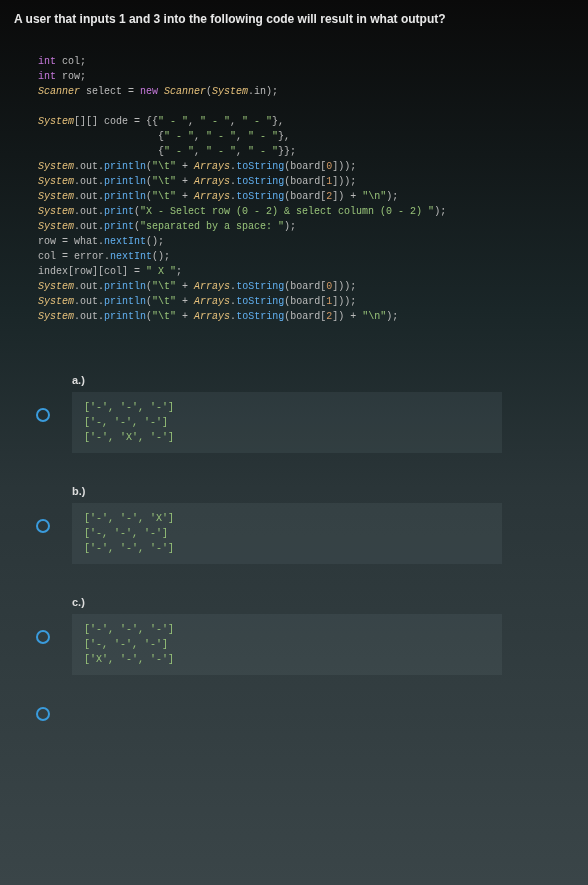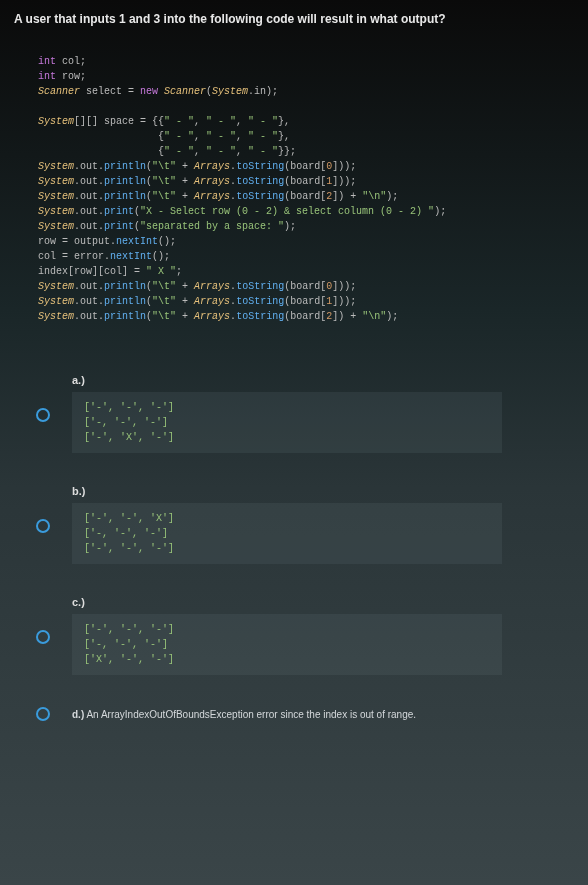--- a/index.html
+++ b/index.html
@@ -76,29 +76,29 @@
   </style>
 </head>
 <body>
 
 <div class="question-title">A user that inputs 1 and 3 into the following code will result in what output?</div>
 
 <div class="code-block"><span class="kw">int</span><span class="plain"> col;</span>
 <span class="kw">int</span><span class="plain"> row;</span>
 <span class="type">Scanner</span><span class="plain"> select = </span><span class="kw">new</span><span class="plain"> </span><span class="type">Scanner</span><span class="plain">(</span><span class="type">System</span><span class="plain">.in);</span>
 
-<span class="type">System</span><span class="plain">[][] space = {{</span><span class="str">" - "</span><span class="plain">, </span><span class="str">" - "</span><span class="plain">, </span><span class="str">" - "</span><span class="plain">},</span>
+<span class="type">System</span><span class="plain">[][] code = {{</span><span class="str">" - "</span><span class="plain">, </span><span class="str">" - "</span><span class="plain">, </span><span class="str">" - "</span><span class="plain">},</span>
 <span class="plain">                    {</span><span class="str">" - "</span><span class="plain">, </span><span class="str">" - "</span><span class="plain">, </span><span class="str">" - "</span><span class="plain">},</span>
 <span class="plain">                    {</span><span class="str">" - "</span><span class="plain">, </span><span class="str">" - "</span><span class="plain">, </span><span class="str">" - "</span><span class="plain">}};</span>
 <span class="type">System</span><span class="plain">.out.</span><span class="method">println</span><span class="plain">(</span><span class="str">"\t"</span><span class="plain"> + </span><span class="type">Arrays</span><span class="plain">.</span><span class="method">toString</span><span class="plain">(board[</span><span class="num">0</span><span class="plain">]));</span>
 <span class="type">System</span><span class="plain">.out.</span><span class="method">println</span><span class="plain">(</span><span class="str">"\t"</span><span class="plain"> + </span><span class="type">Arrays</span><span class="plain">.</span><span class="method">toString</span><span class="plain">(board[</span><span class="num">1</span><span class="plain">]));</span>
 <span class="type">System</span><span class="plain">.out.</span><span class="method">println</span><span class="plain">(</span><span class="str">"\t"</span><span class="plain"> + </span><span class="type">Arrays</span><span class="plain">.</span><span class="method">toString</span><span class="plain">(board[</span><span class="num">2</span><span class="plain">]) + </span><span class="str">"\n"</span><span class="plain">);</span>
 <span class="type">System</span><span class="plain">.out.</span><span class="method">print</span><span class="plain">(</span><span class="str">"X - Select row (0 - 2) &amp; select column (0 - 2) "</span><span class="plain">);</span>
 <span class="type">System</span><span class="plain">.out.</span><span class="method">print</span><span class="plain">(</span><span class="str">"separated by a space: "</span><span class="plain">);</span>
-<span class="plain">row = output.</span><span class="method">nextInt</span><span class="plain">();</span>
+<span class="plain">row = what.</span><span class="method">nextInt</span><span class="plain">();</span>
 <span class="plain">col = error.</span><span class="method">nextInt</span><span class="plain">();</span>
 <span class="plain">index[row][col] = </span><span class="str">" X "</span><span class="plain">;</span>
 <span class="type">System</span><span class="plain">.out.</span><span class="method">println</span><span class="plain">(</span><span class="str">"\t"</span><span class="plain"> + </span><span class="type">Arrays</span><span class="plain">.</span><span class="method">toString</span><span class="plain">(board[</span><span class="num">0</span><span class="plain">]));</span>
 <span class="type">System</span><span class="plain">.out.</span><span class="method">println</span><span class="plain">(</span><span class="str">"\t"</span><span class="plain"> + </span><span class="type">Arrays</span><span class="plain">.</span><span class="method">toString</span><span class="plain">(board[</span><span class="num">1</span><span class="plain">]));</span>
 <span class="type">System</span><span class="plain">.out.</span><span class="method">println</span><span class="plain">(</span><span class="str">"\t"</span><span class="plain"> + </span><span class="type">Arrays</span><span class="plain">.</span><span class="method">toString</span><span class="plain">(board[</span><span class="num">2</span><span class="plain">]) + </span><span class="str">"\n"</span><span class="plain">);</span></div>
 
 <div class="options">
 
   <div class="option-label">a.)</div>
   <div class="option-row">
@@ -119,16 +119,15 @@
   <div class="option-label">c.)</div>
   <div class="option-row">
     <div class="radio"></div>
     <div class="option-content"><span>['-', '-', '-']</span>
 <span>['-, '-', '-']</span>
 <span>['X', '-', '-']</span></div>
   </div>
 
   <div class="option-row" style="margin-bottom:0;">
     <div class="radio" style="margin-top:0;"></div>
-    <div class="option-d-text"><b>d.)</b> <span>An ArrayIndexOutOfBoundsException error since the index is out of range.</span></div>
   </div>
 
 </div>
 
 </body></html>

